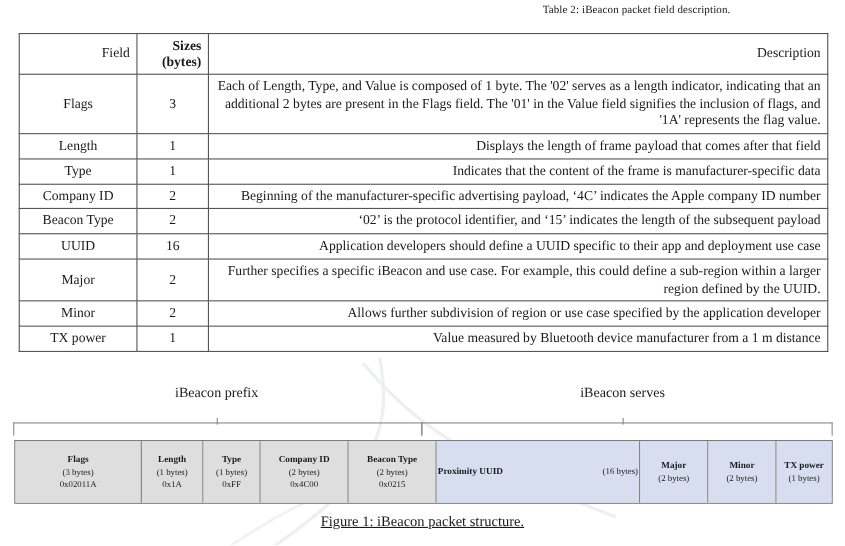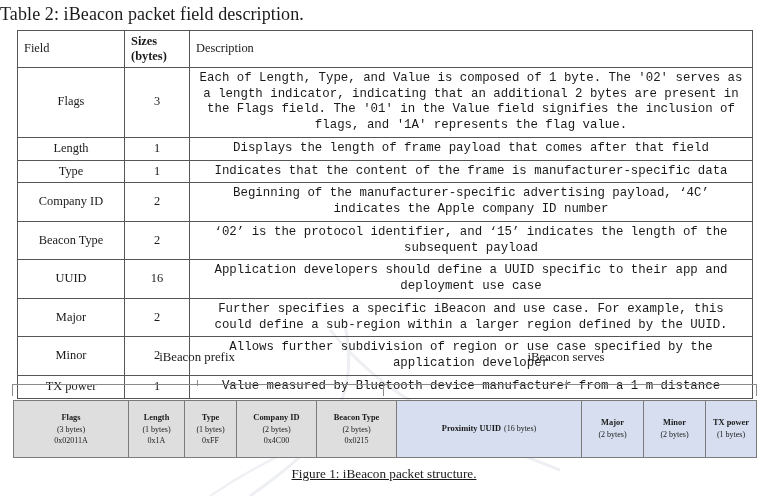--- a/index.html
+++ b/index.html
@@ -15,22 +15,22 @@
     color: #1a1a1a;
     overflow: hidden;
   }
 
   
   .table-caption {
     position: absolute;
     top: 4px;
     left: 0;
     width: 664px;
-    text-align: left;
-    font-size: 18px;
+    text-align: right;
+    font-size: 10px;
     letter-spacing: 0.1px;
   }
 
   
   .tbl-wrap {
     position: absolute;
     top: 30px;
     left: 17px;
     width: 735px;
   }
@@ -42,34 +42,33 @@
   table.desc td, table.desc th {
     border: 1px solid #ururu;
     border: 1px solid #555;
     font-weight: normal;
     font-size: 12.4px;
     line-height: 1.27;
     vertical-align: middle;
     padding: 3px 6px;
   }
   table.desc th {
-    text-align: left;
+    text-align: right;
   }
   col.c-field  { width: 107px; }
   col.c-size   { width: 65px; }
   col.c-desc   { width: 563px; }
 
   td.field, td.size, th.hfield, th.hsize, th.hdesc {
     text-align: center;
   }
   td.desc-cell {
-    text-align: center;
+    text-align: right;
     padding-left: 8px;
     padding-right: 6px;
-    font-family: Liberation Mono, monospace;
   }
   .hdr-stack {
     display: block;
     line-height: 1.2;
     font-weight: bold;
   }
 
   
   .figure {
     position: absolute;
@@ -154,20 +153,21 @@
     font-size: 8.4px;
   }
   .pkt-cell .by, .pkt-cell .hx {
     font-size: 8px;
   }
   .pkt-cell.gray { background: #dedede; }
   .pkt-cell.blue { background: #d6def0; }
   .pkt-cell.inline-row {
     flex-direction: row;
     gap: 3px;
+    justify-content: space-between;
   }
 
   
   .w-flags    { width: 115px; }
   .w-length   { width: 56px; }
   .w-type     { width: 52px; }
   .w-company  { width: 80px; }
   .w-beacon   { width: 80px; }
   .w-uuid     { width: 185px; }
   .w-major    { width: 62px; }

